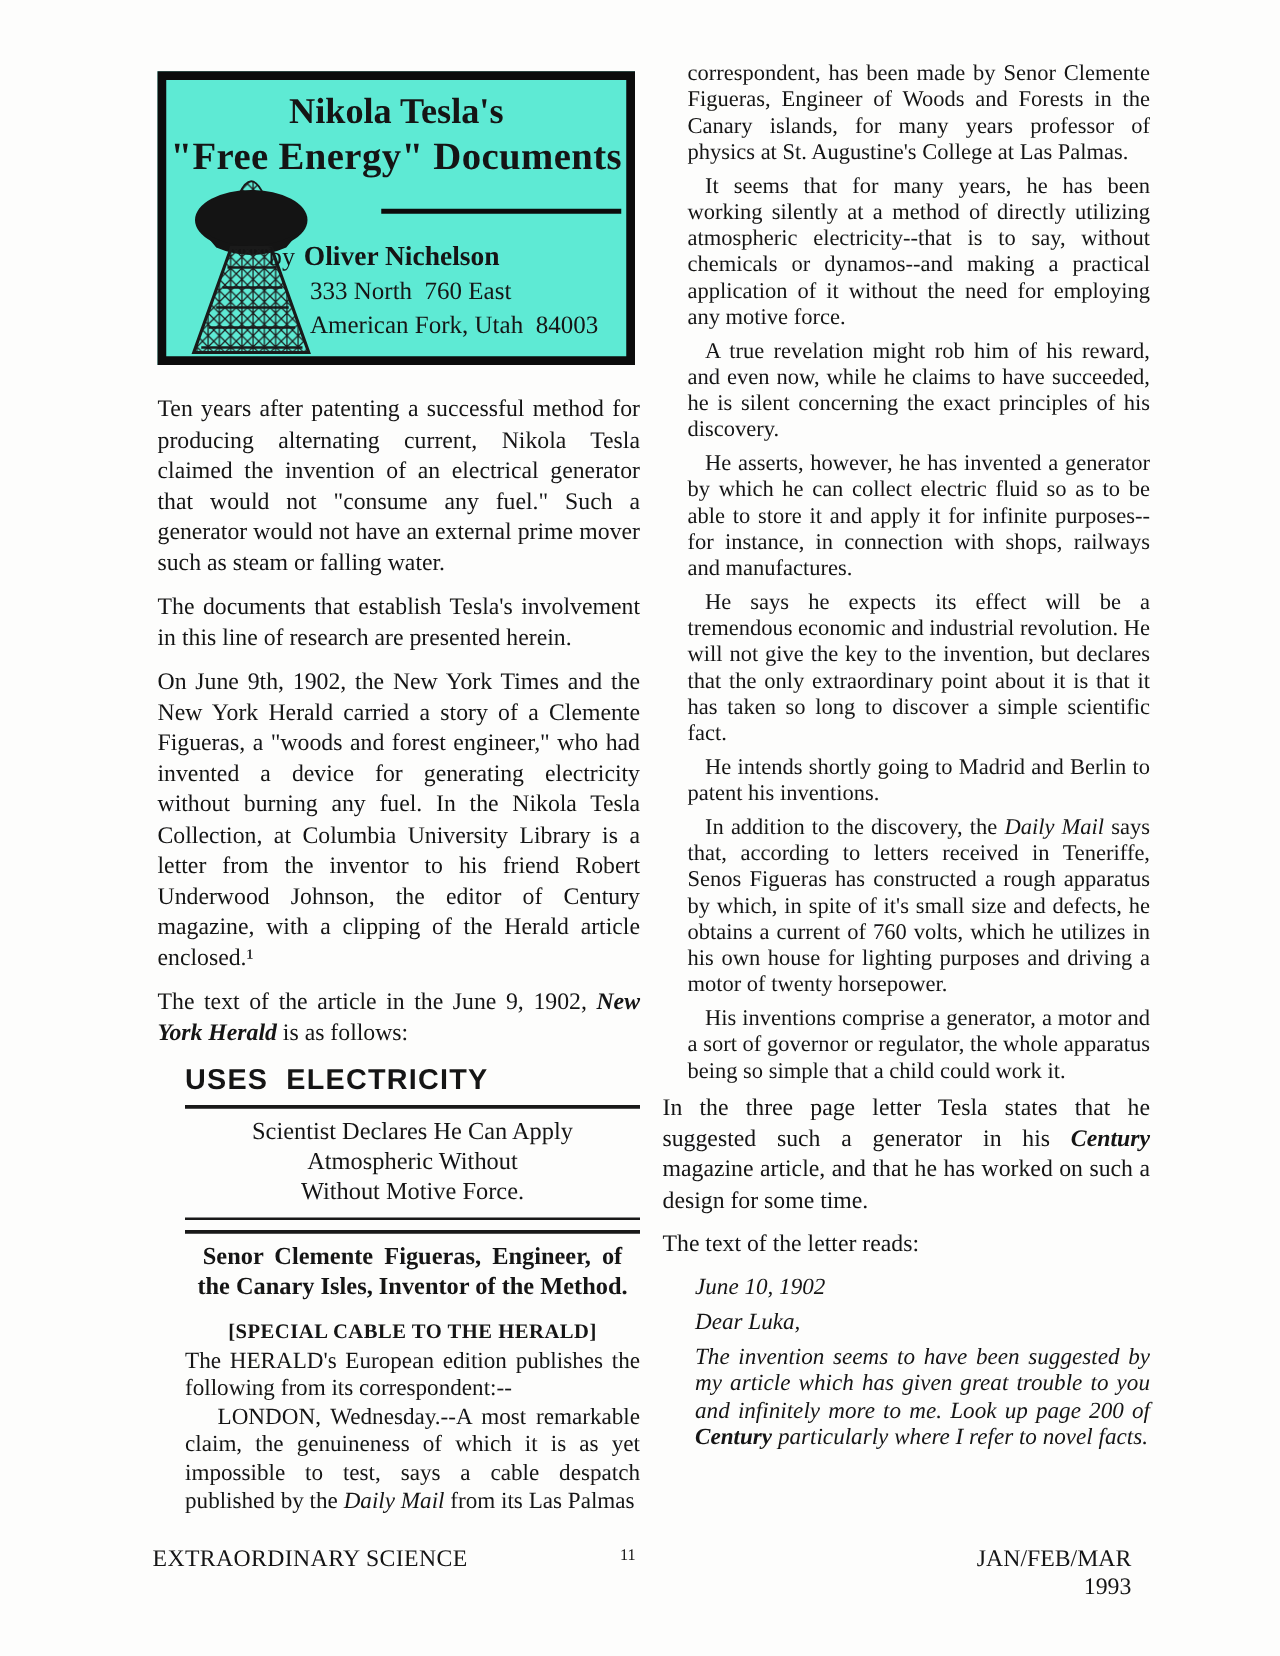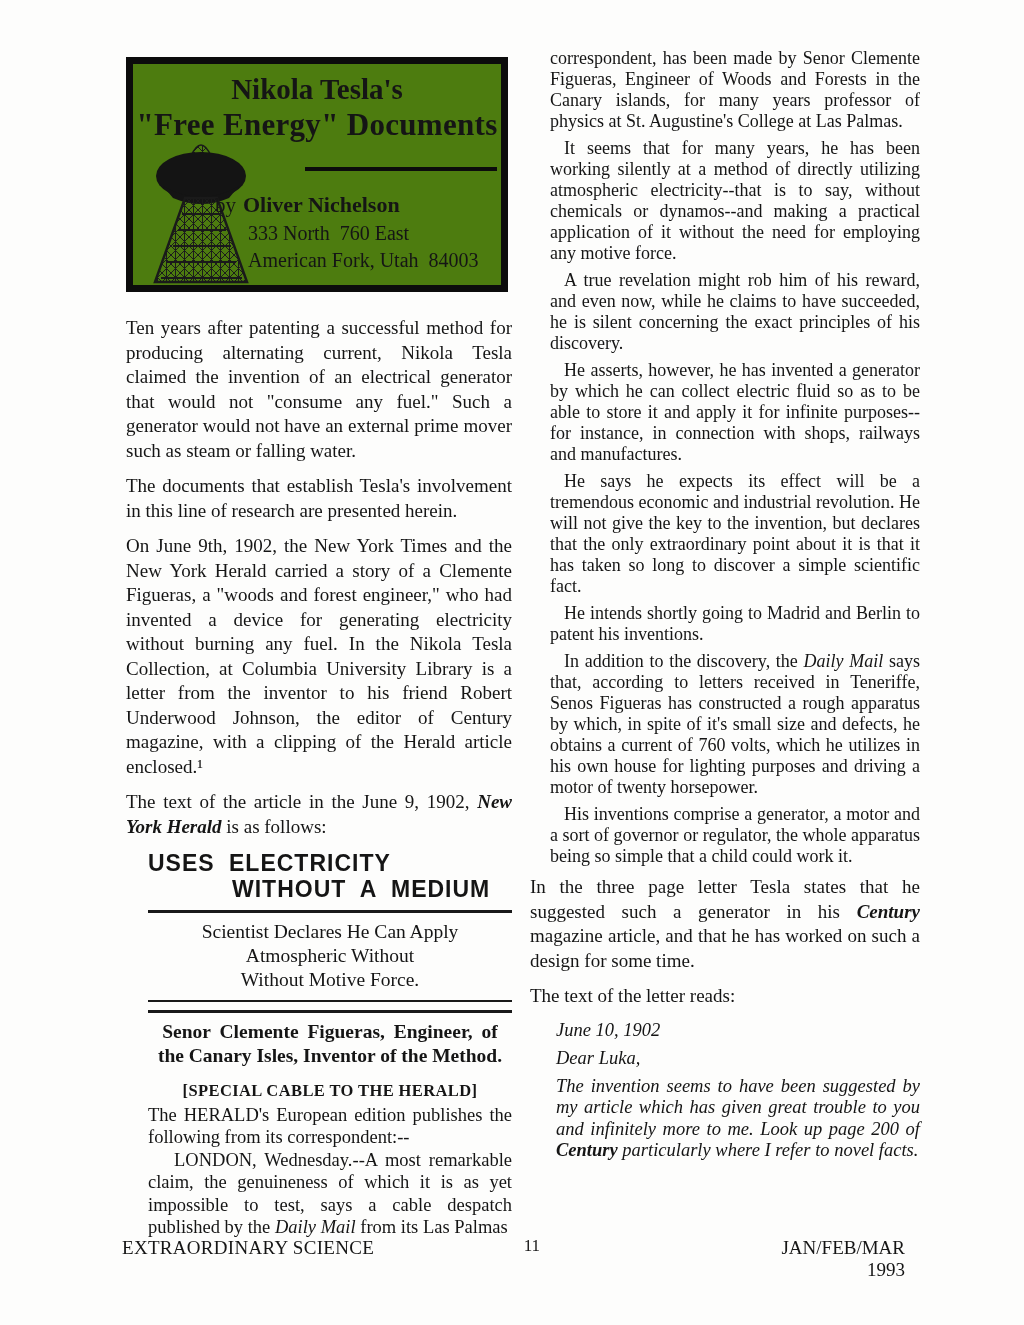--- a/index.html
+++ b/index.html
@@ -9,21 +9,21 @@
     font-family:"Liberation Serif", serif; color:#151515;
   }
 
   
   .col-left  { position:absolute; left:126px; top:57px;  width:386px; }
   .col-right { position:absolute; left:530px; top:48px;  width:390px; }
 
   
   .header-box {
     position:relative; width:382px; height:235px; box-sizing:border-box;
-    border:7px solid #0c0c0c; background:#4d7c0f; margin-bottom:24px;
+    border:7px solid #0c0c0c; background:#5eead4; margin-bottom:24px;
   }
   .box-title1 { text-align:center; font-weight:bold; font-size:29px; margin-top:9px; }
   .box-title2 { text-align:center; font-weight:bold; font-size:31px; margin-top:1px; letter-spacing:.3px; }
   .box-rule   { position:absolute; left:172px; top:103px; width:192px; height:4px; background:#0c0c0c; }
   .tower      { position:absolute; left:2px; top:74px; width:140px; height:148px; }
   .byline     { position:absolute; left:82px; top:128px; }
   .byline .by     { font-size:21px; }
   .byline .author { font-weight:bold; font-size:22px; margin-left:7px; }
   .addr       { margin-left:33px; font-size:20px; margin-top:4px; white-space:pre-wrap; }
 
@@ -55,21 +55,21 @@
   .cablep { font-size:18.5px; line-height:22.5px; text-align:justify; margin:0; }
   .cablep.indent { text-indent:26px; }
 
   
   .letter { margin-left:26px; font-style:italic; font-size:18.5px; margin-top:2px; }
   .letter .line { margin:0 0 7px 0; }
   .letter .lbody { line-height:21.5px; text-align:justify; margin:0; }
 
   
   .footer-journal { position:absolute; left:122px; top:1237px; font-size:19px; letter-spacing:.3px; }
-  .footer-page    { position:absolute; left:496px; top:1236px; width:44px; text-align:right; font-size:17px; }
+  .footer-page    { position:absolute; left:496px; top:1236px; width:44px; text-align:left; font-size:13px; }
   .footer-issue   { position:absolute; left:755px; top:1237px; width:150px; text-align:right; font-size:19px; }
 </style>
 </head>
 <body>
 
 <div class="page">
 
   <div class="col-left">
 
     <div class="header-box">
@@ -97,21 +97,20 @@
       </div>
     </div>
 
     <p class="para">Ten years after patenting a successful method for producing alternating current, Nikola Tesla claimed the invention of an electrical generator that would not "consume any fuel." Such a generator would not have an external prime mover such as steam or falling water.</p>
     <p class="para">The documents that establish Tesla's involvement in this line of research are presented herein.</p>
     <p class="para">On June 9th, 1902, the New York Times and the New York Herald carried a story of a Clemente Figueras, a "woods and forest engineer," who had invented a device for generating electricity without burning any fuel. In the Nikola Tesla Collection, at Columbia University Library is a letter from the inventor to his friend Robert Underwood Johnson, the editor of Century magazine, with a clipping of the Herald article enclosed.¹</p>
     <p class="para"><span>The text of the article in the June 9, 1902, </span><span class="bi">New York Herald</span><span> is as follows:</span></p>
 
     <div class="quote-left">
       <div class="headline-uses">USES ELECTRICITY</div>
-      <div class="headline-medium">WITHOUT A MEDIUM</div>
       <div class="hrule"></div>
       <div class="deck">Scientist Declares He Can Apply</div>
       <div class="deck">Atmospheric Without</div>
       <div class="deck">Without Motive Force.</div>
       <div class="hrule"></div>
       <div class="hrule"></div>
       <div class="attr1">Senor Clemente Figueras, Engineer, of</div>
       <div class="attr2">the Canary Isles, Inventor of the Method.</div>
 
       <div class="cable-tag">[SPECIAL CABLE TO THE HERALD]</div>

